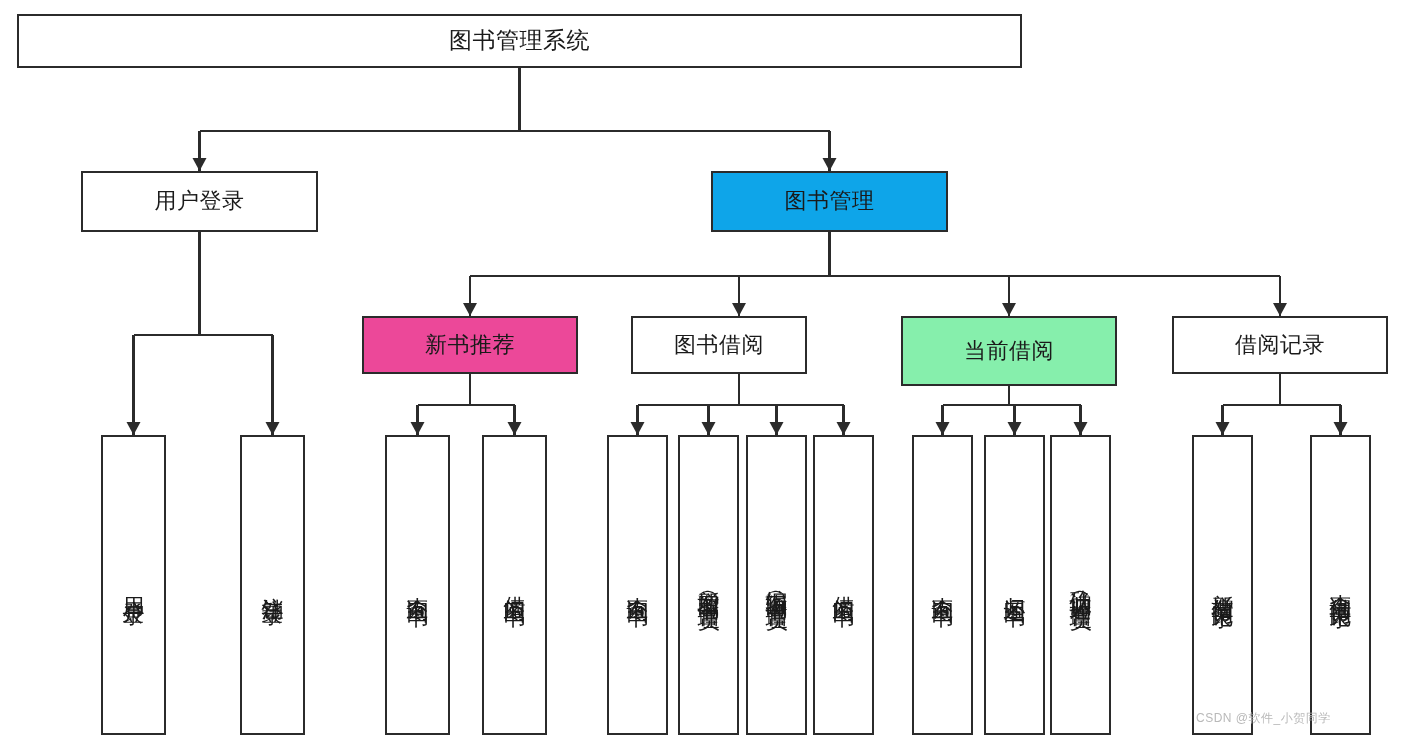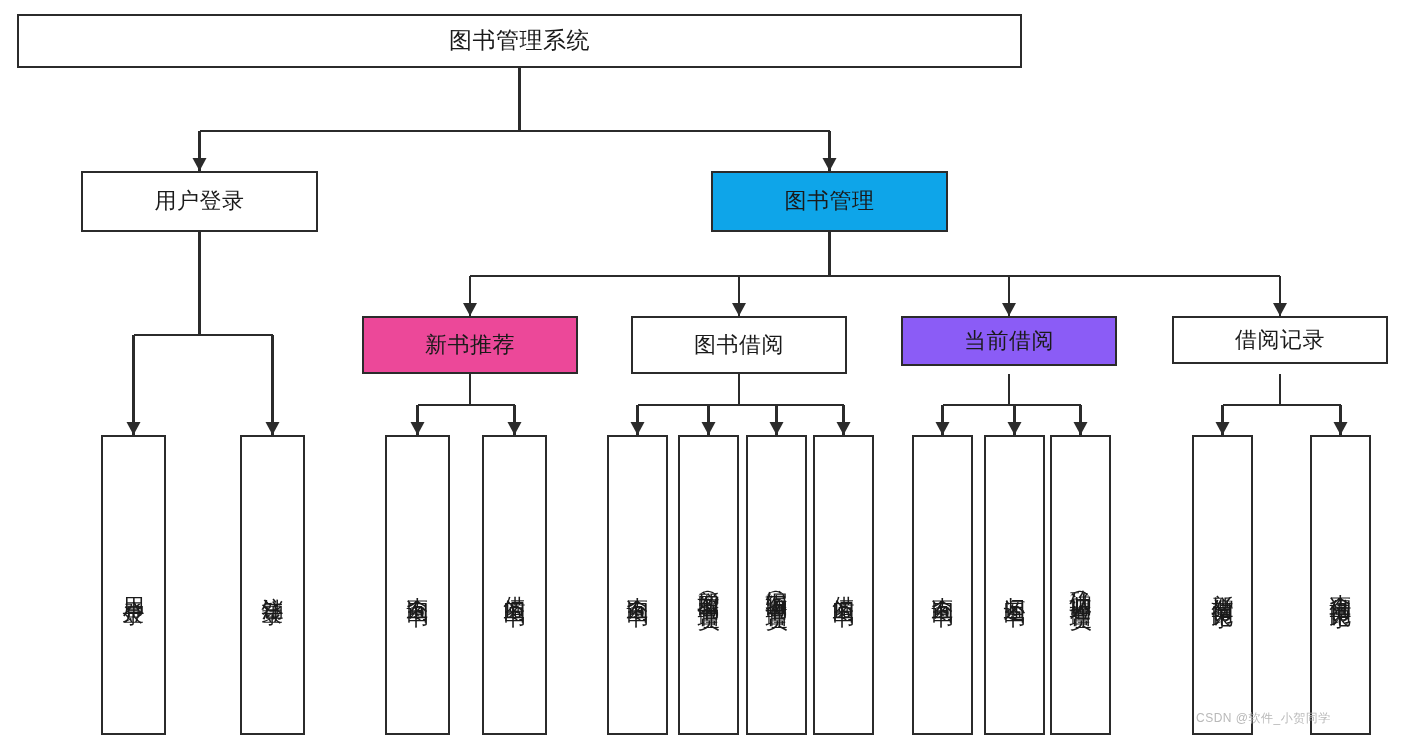--- a/index.html
+++ b/index.html
@@ -131,27 +131,27 @@
       </div>
       <div class="node horizontal" style="left: 81px; top: 171px; width: 237px; height: 61px; border-color: rgb(43, 43, 43); background: rgb(255, 255, 255); color: rgb(26, 26, 26);">
         <span class="label">用户登录</span>
       </div>
       <div class="node horizontal" style="left: 711px; top: 171px; width: 237px; height: 61px; border-color: rgb(43, 43, 43); background: #0ea5e9; color: rgb(26, 26, 26);">
         <span class="label">图书管理</span>
       </div>
       <div class="node horizontal" style="left: 362px; top: 316px; width: 216px; height: 58px; border-color: rgb(43, 43, 43); background: #ec4899; color: rgb(26, 26, 26);">
         <span class="label">新书推荐</span>
       </div>
-      <div class="node horizontal" style="left: 631px; top: 316px; width: 216px; height: 58px; border-color: rgb(43, 43, 43); background: rgb(255, 255, 255); color: rgb(26, 26, 26);">
+      <div class="node horizontal" style="left: 631px; top: 316px; width: 176px; height: 58px; border-color: rgb(43, 43, 43); background: rgb(255, 255, 255); color: rgb(26, 26, 26);">
         <span class="label">图书借阅</span>
       </div>
-      <div class="node horizontal" style="left: 901px; top: 316px; width: 216px; height: 50px; border-color: rgb(43, 43, 43); background: #8b5cf6; color: rgb(26, 26, 26);">
+      <div class="node horizontal" style="left: 901px; top: 316px; width: 216px; height: 70px; border-color: rgb(43, 43, 43); background: #86efac; color: rgb(26, 26, 26);">
         <span class="label">当前借阅</span>
       </div>
-      <div class="node horizontal" style="left: 1172px; top: 316px; width: 216px; height: 48px; border-color: rgb(43, 43, 43); background: rgb(255, 255, 255); color: rgb(26, 26, 26);">
+      <div class="node horizontal" style="left: 1172px; top: 316px; width: 216px; height: 58px; border-color: rgb(43, 43, 43); background: rgb(255, 255, 255); color: rgb(26, 26, 26);">
         <span class="label">借阅记录</span>
       </div>
       <div class="node vertical" style="left: 101px; top: 435px; width: 65px; height: 300px; border-color: rgb(43, 43, 43); background: rgb(255, 255, 255); color: rgb(26, 26, 26);">
         <span class="label">用户登录</span>
       </div>
       <div class="node vertical" style="left: 240px; top: 435px; width: 65px; height: 300px; border-color: rgb(43, 43, 43); background: rgb(255, 255, 255); color: rgb(26, 26, 26);">
         <span class="label">注销登录</span>
       </div>
       <div class="node vertical" style="left: 385px; top: 435px; width: 65px; height: 300px; border-color: rgb(43, 43, 43); background: rgb(255, 255, 255); color: rgb(26, 26, 26);">
         <span class="label">查询图书</span>

